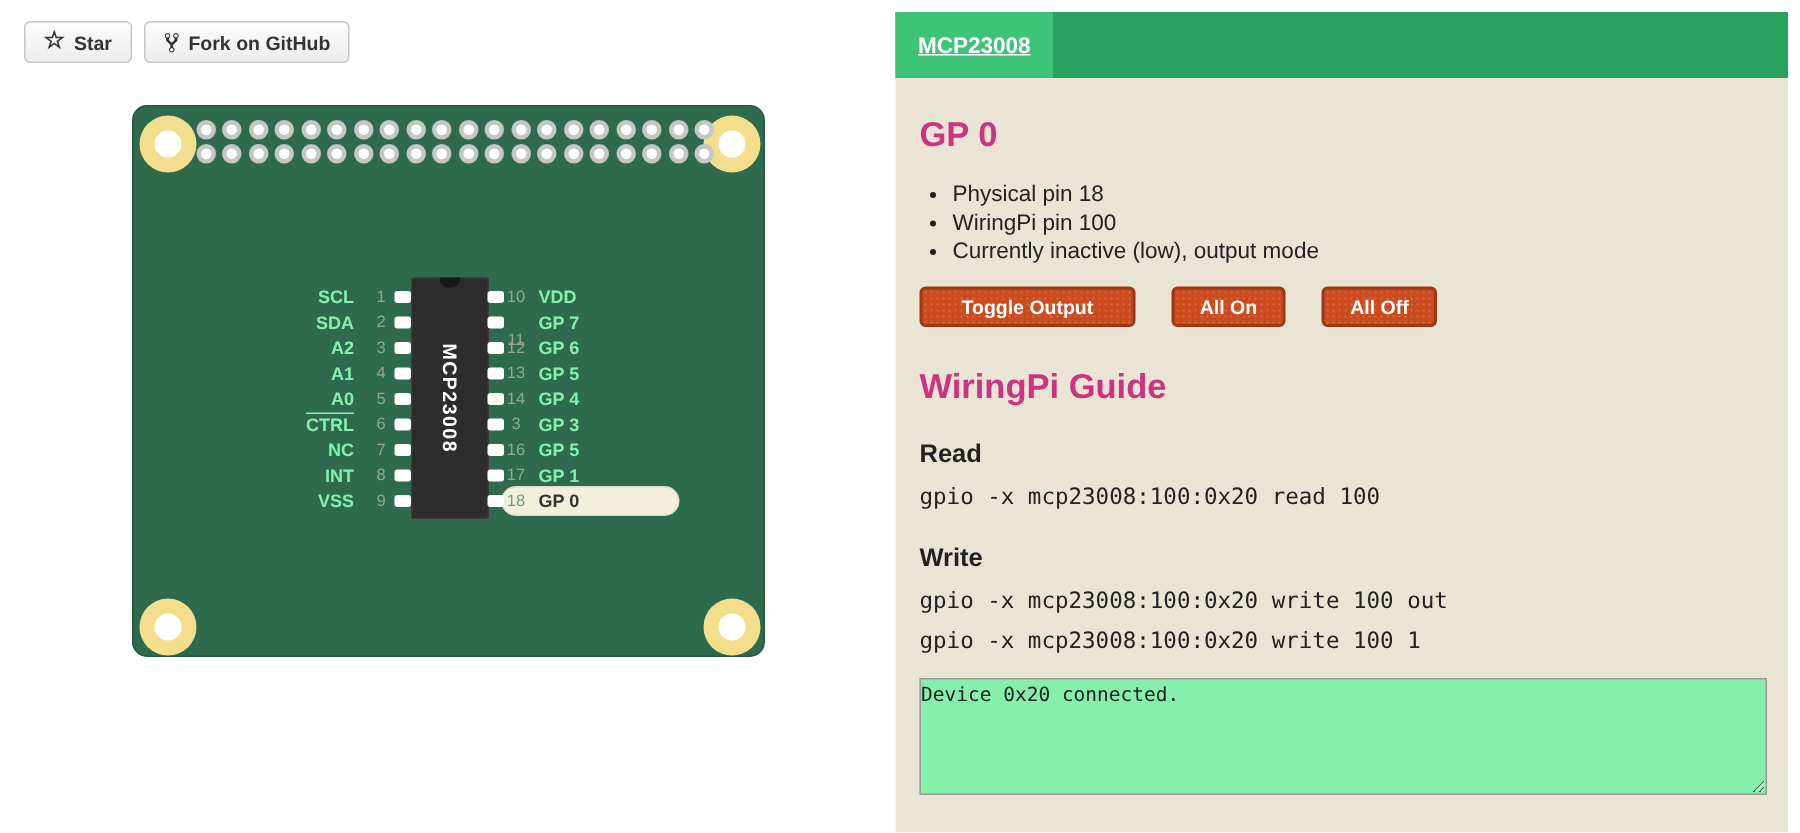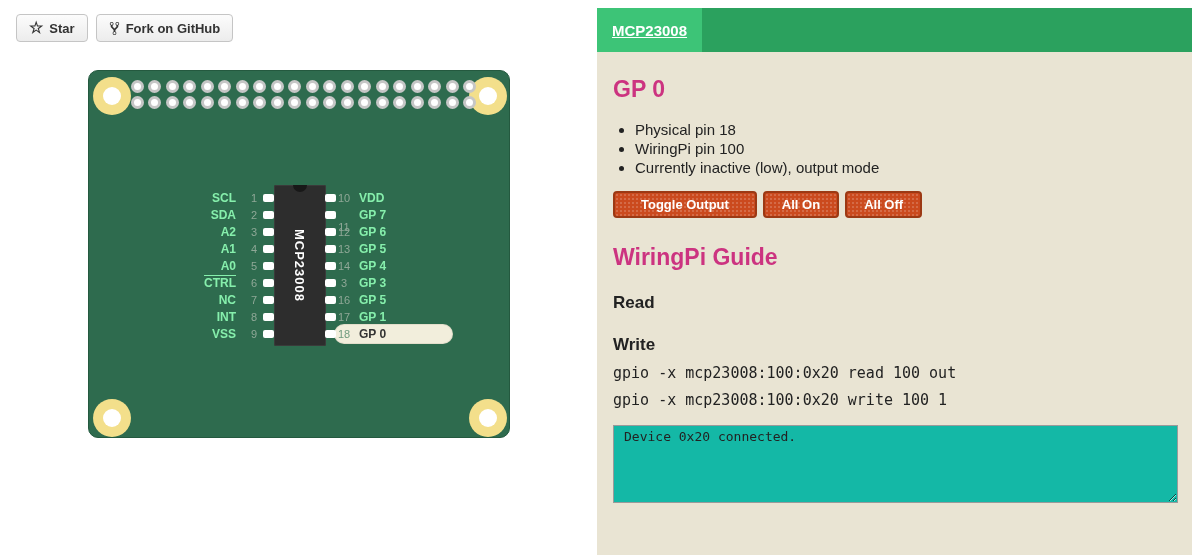--- a/index.html
+++ b/index.html
@@ -48,33 +48,33 @@
   .panel { position:absolute; left:597px; top:8px; width:595px; height:547px; }
   .tab-bar { height:44px; background:#2ba15e; display:flex; align-items:stretch; }
   .tab { display:flex; align-items:center; padding:0 15px; color:#fff; font-size:15px;
          font-weight:bold; cursor:pointer; }
   .tab.active { background:#3dc477; text-decoration:underline; }
   .content { height:503px; background:#e9e4d3; padding:12px 16px 0 16px; }
   h1.accent { color:#cc3380; font-size:23px; font-weight:bold; margin:12px 0 14px; }
   h2.sub { color:#222; font-size:17px; font-weight:bold; margin:22px 0 4px; }
   ul.pin-info { margin:18px 0 12px 0; padding-left:22px; }
   ul.pin-info li { font-size:15px; color:#222; line-height:18px; margin:1px 0; }
-  .btn-row { margin:14px 0 10px; display:flex; gap:6px; }
+  .btn-row { margin:14px 0 10px; display:flex; gap:24px; }
   .action-btn { height:27px; padding:0 17px; background-color:#cb4a1e;
         background-image:radial-gradient(rgba(255,255,255,0.18) 1px, transparent 1px);
         background-size:4px 4px; border:2px solid #9c3914; border-radius:4px;
         color:#fff; font-size:13px; font-weight:bold; cursor:pointer;
         font-family:"Liberation Sans", sans-serif; }
   .action-btn.wide { padding:0 26px; }
   .code-line { font-family:"DejaVu Sans Mono", monospace; font-size:15px; color:#222;
                margin:9px 0; white-space:pre; }
   .console-box { display:block; margin-top:16px; width:565px; height:78px;
-                 background:#14b8a6; border:1px solid #9a9a9a; resize:both;
+                 background:#86efac; border:1px solid #9a9a9a; resize:both;
                  font-family:"DejaVu Sans Mono", monospace; font-size:13px; color:#222;
-                 padding:3px 10px; }
+                 padding:3px 0; }
 </style>
 </head>
 <body>
 
 <div class="page">
 
   <div class="gh-buttons">
     <button class="gh-btn">
       <span class="star-glyph">☆</span>
       <span>Star</span>
@@ -212,22 +212,25 @@
           <li>WiringPi pin 100</li>
           <li>Currently inactive (low), output mode</li>
         </ul>
       <div class="btn-row">
         <button class="action-btn wide">Toggle Output</button>
         <button class="action-btn">All On</button>
         <button class="action-btn">All Off</button>
       </div>
       <h1 class="accent" style="margin-top:26px">WiringPi Guide</h1>
       <h2 class="sub">Read</h2>
+      <div id="read-commands">
+          <div class="code-line">gpio -x mcp23008:100:0x20 read 100</div>
+        </div>
       <h2 class="sub">Write</h2>
       <div id="write-commands">
-          <div class="code-line">gpio -x mcp23008:100:0x20 read 100 out</div>
+          <div class="code-line">gpio -x mcp23008:100:0x20 write 100 out</div>
           <div class="code-line">gpio -x mcp23008:100:0x20 write 100 1</div>
         </div>
       <textarea class="console-box" style="">Device 0x20 connected.</textarea>
     </div>
   </div>
 
 </div>
 
 </body></html>

